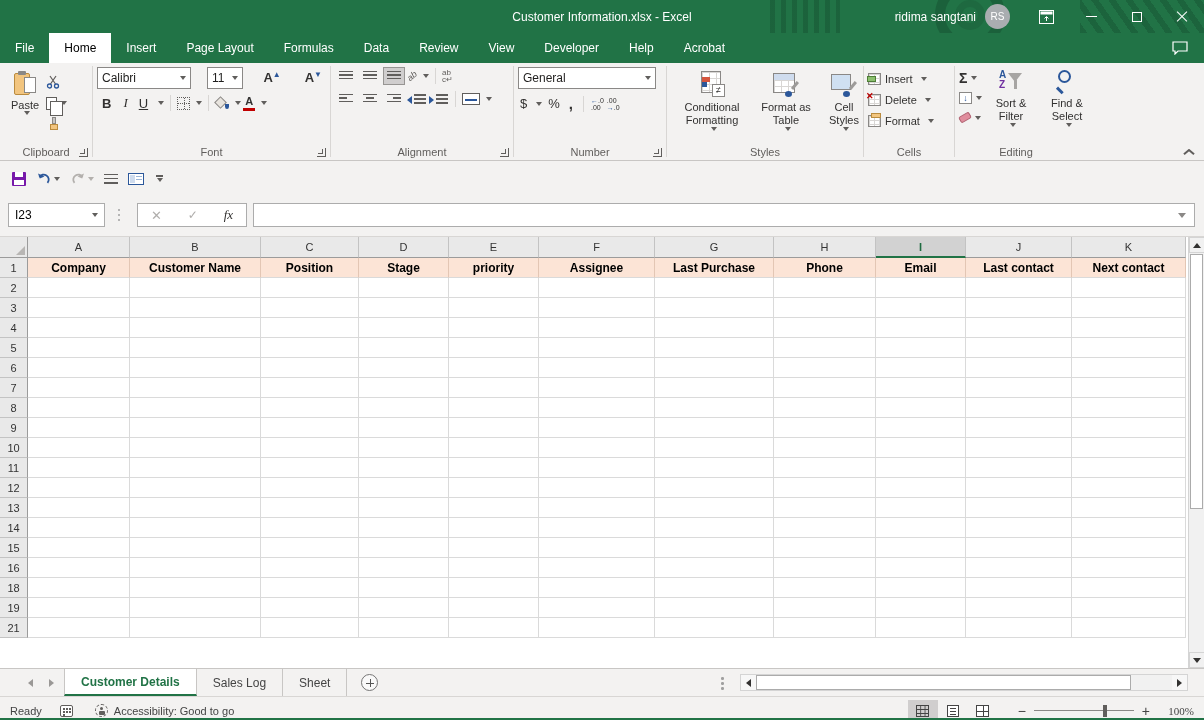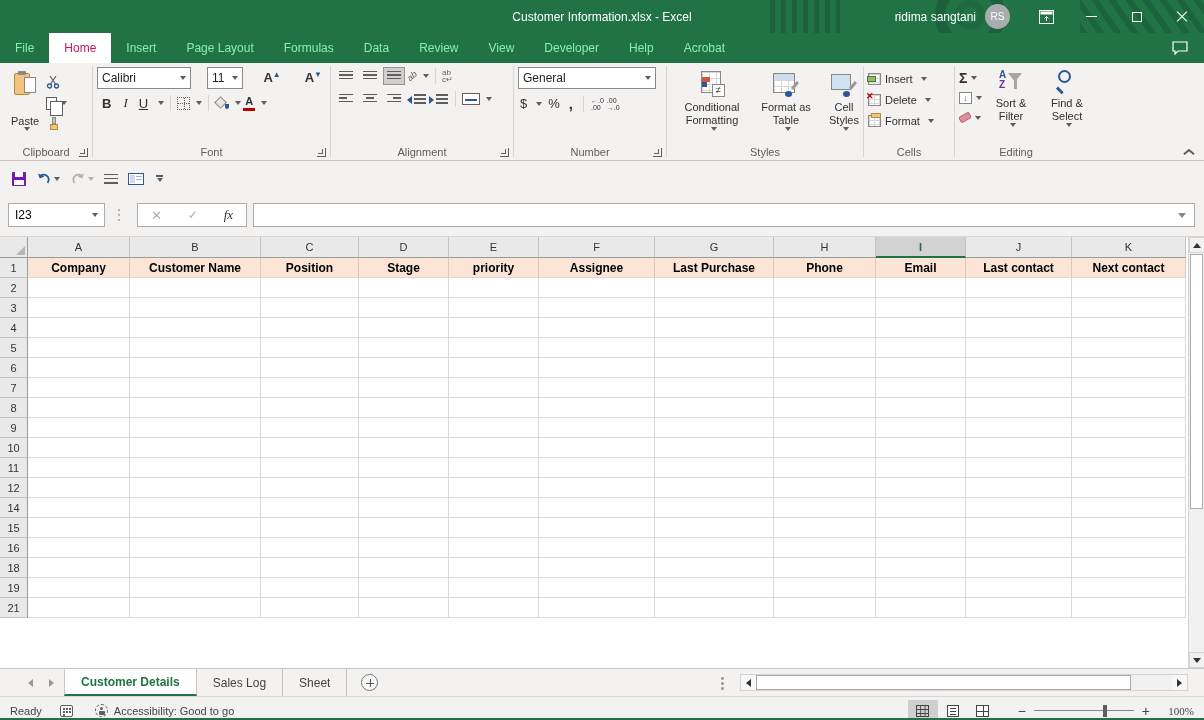--- a/index.html
+++ b/index.html
@@ -27,22 +27,22 @@
     display:flex; align-items:center; justify-content:center; margin-right:14px; position:relative; }
   .wbtn { width:45px; height:33px; display:flex; align-items:center; justify-content:center; cursor:pointer; position:relative; }
   .min-ic { width:11px; height:1px; background:#fff; display:block; }
   .max-ic { width:10px; height:10px; border:1px solid #fff; display:block; }
   .x-ic { width:12px; height:12px; position:relative; display:block; }
   .x-ic::before,.x-ic::after { content:""; position:absolute; left:-1px; top:5px; width:14px; height:1px; background:#fff; }
   .x-ic::before { transform:rotate(45deg); } .x-ic::after { transform:rotate(-45deg); }
 
   
   .tabrow { position:absolute; top:33px; left:0; right:0; height:30px; background:#217346; display:flex; align-items:stretch; z-index:4; }
-  .rtab { display:flex; align-items:center; padding:0 15px; font-size:12px; color:#86efac; cursor:pointer; white-space:nowrap; }
-  .rtab.active { background:#fff; color:#be185d; }
+  .rtab { display:flex; align-items:center; padding:0 15px; font-size:12px; color:#ffffff; cursor:pointer; white-space:nowrap; }
+  .rtab.active { background:#fff; color:#000000; }
   .tellme { display:flex; align-items:center; margin-left:14px; color:#fff; font-size:12px; cursor:pointer; }
   .tellme svg { margin-right:7px; }
   .comment-btn { margin-left:auto; display:flex; align-items:center; padding:0 16px; cursor:pointer; }
 
   
   .ribbon { position:absolute; top:63px; left:0; right:0; height:98px; background:#f3f2f1; border-bottom:1px solid #c8c6c4;
     display:flex; align-items:stretch; font-size:11px; color:#323130; }
   .rgroup { position:relative; padding:4px 4px 18px 4px; }
   .glabel { position:absolute; bottom:2px; left:0; right:0; text-align:center; font-size:11px; color:#605e5c; white-space:nowrap; }
   .launcher { position:absolute; bottom:3px; right:4px; width:9px; height:9px; border-right:1px solid #605e5c; border-bottom:1px solid #605e5c; cursor:pointer; }
@@ -52,21 +52,21 @@
   .chv { width:0; height:0; border-left:3px solid transparent; border-right:3px solid transparent; border-top:4px solid #605e5c; display:inline-block; margin-left:4px; flex:none; }
 
   
   .g-clip { width:92px; }
   .clip-inner { display:flex; height:100%; }
   .paste-big { width:42px; display:flex; flex-direction:column; align-items:center; cursor:pointer; padding-top:4px; }
   .paste-ic { width:22px; height:26px; position:relative; }
   .paste-ic .board { position:absolute; left:0; top:2px; width:16px; height:22px; background:#f2c57f; border:1px solid #ba8b3e; border-radius:2px; }
   .paste-ic .clipt { position:absolute; left:4px; top:0px; width:8px; height:4px; background:#8a8886; border-radius:1px; }
   .paste-ic .page { position:absolute; right:0; top:6px; width:12px; height:16px; background:#fff; border:1px solid #8a8886; }
-  .paste-lbl { margin-top:18px; }
+  .paste-lbl { margin-top:2px; }
   .clip-small { display:flex; flex-direction:column; justify-content:flex-start; gap:3px; padding-top:6px; }
   .cs-row { display:flex; align-items:center; height:18px; cursor:pointer; }
   .copy-ic { width:11px; height:13px; border:1px solid #605e5c; background:#fff; position:relative; }
   .copy-ic::after { content:""; position:absolute; left:3px; top:3px; width:11px; height:13px; border:1px solid #605e5c; background:#fff; }
   .fp-ic { width:14px; height:14px; position:relative; }
   .fp-ic .handle { position:absolute; left:6px; top:0; width:4px; height:7px; background:#c8c6c4; border:1px solid #8a8886; }
   .fp-ic .brush { position:absolute; left:4px; top:7px; width:8px; height:6px; background:#f2c57f; border:1px solid #ba8b3e; }
 
   
   .g-font { width:237px; }
@@ -815,20 +815,34 @@
         <div class="gcell" style="width: 90px;"></div>
         <div class="gcell" style="width: 90px;"></div>
         <div class="gcell" style="width: 116px;"></div>
         <div class="gcell" style="width: 119px;"></div>
         <div class="gcell" style="width: 102px;"></div>
         <div class="gcell" style="width: 90px;"></div>
         <div class="gcell" style="width: 106px;"></div>
         <div class="gcell" style="width: 114px;"></div>
       </div>
       <div class="gridrow">
+        <div class="rowhdr">13</div>
+        <div class="gcell" style="width: 102px;"></div>
+        <div class="gcell" style="width: 131px;"></div>
+        <div class="gcell" style="width: 98px;"></div>
+        <div class="gcell" style="width: 90px;"></div>
+        <div class="gcell" style="width: 90px;"></div>
+        <div class="gcell" style="width: 116px;"></div>
+        <div class="gcell" style="width: 119px;"></div>
+        <div class="gcell" style="width: 102px;"></div>
+        <div class="gcell" style="width: 90px;"></div>
+        <div class="gcell" style="width: 106px;"></div>
+        <div class="gcell" style="width: 114px;"></div>
+      </div>
+      <div class="gridrow">
         <div class="rowhdr">14</div>
         <div class="gcell" style="width: 102px;"></div>
         <div class="gcell" style="width: 131px;"></div>
         <div class="gcell" style="width: 98px;"></div>
         <div class="gcell" style="width: 90px;"></div>
         <div class="gcell" style="width: 90px;"></div>
         <div class="gcell" style="width: 116px;"></div>
         <div class="gcell" style="width: 119px;"></div>
         <div class="gcell" style="width: 102px;"></div>
         <div class="gcell" style="width: 90px;"></div>

